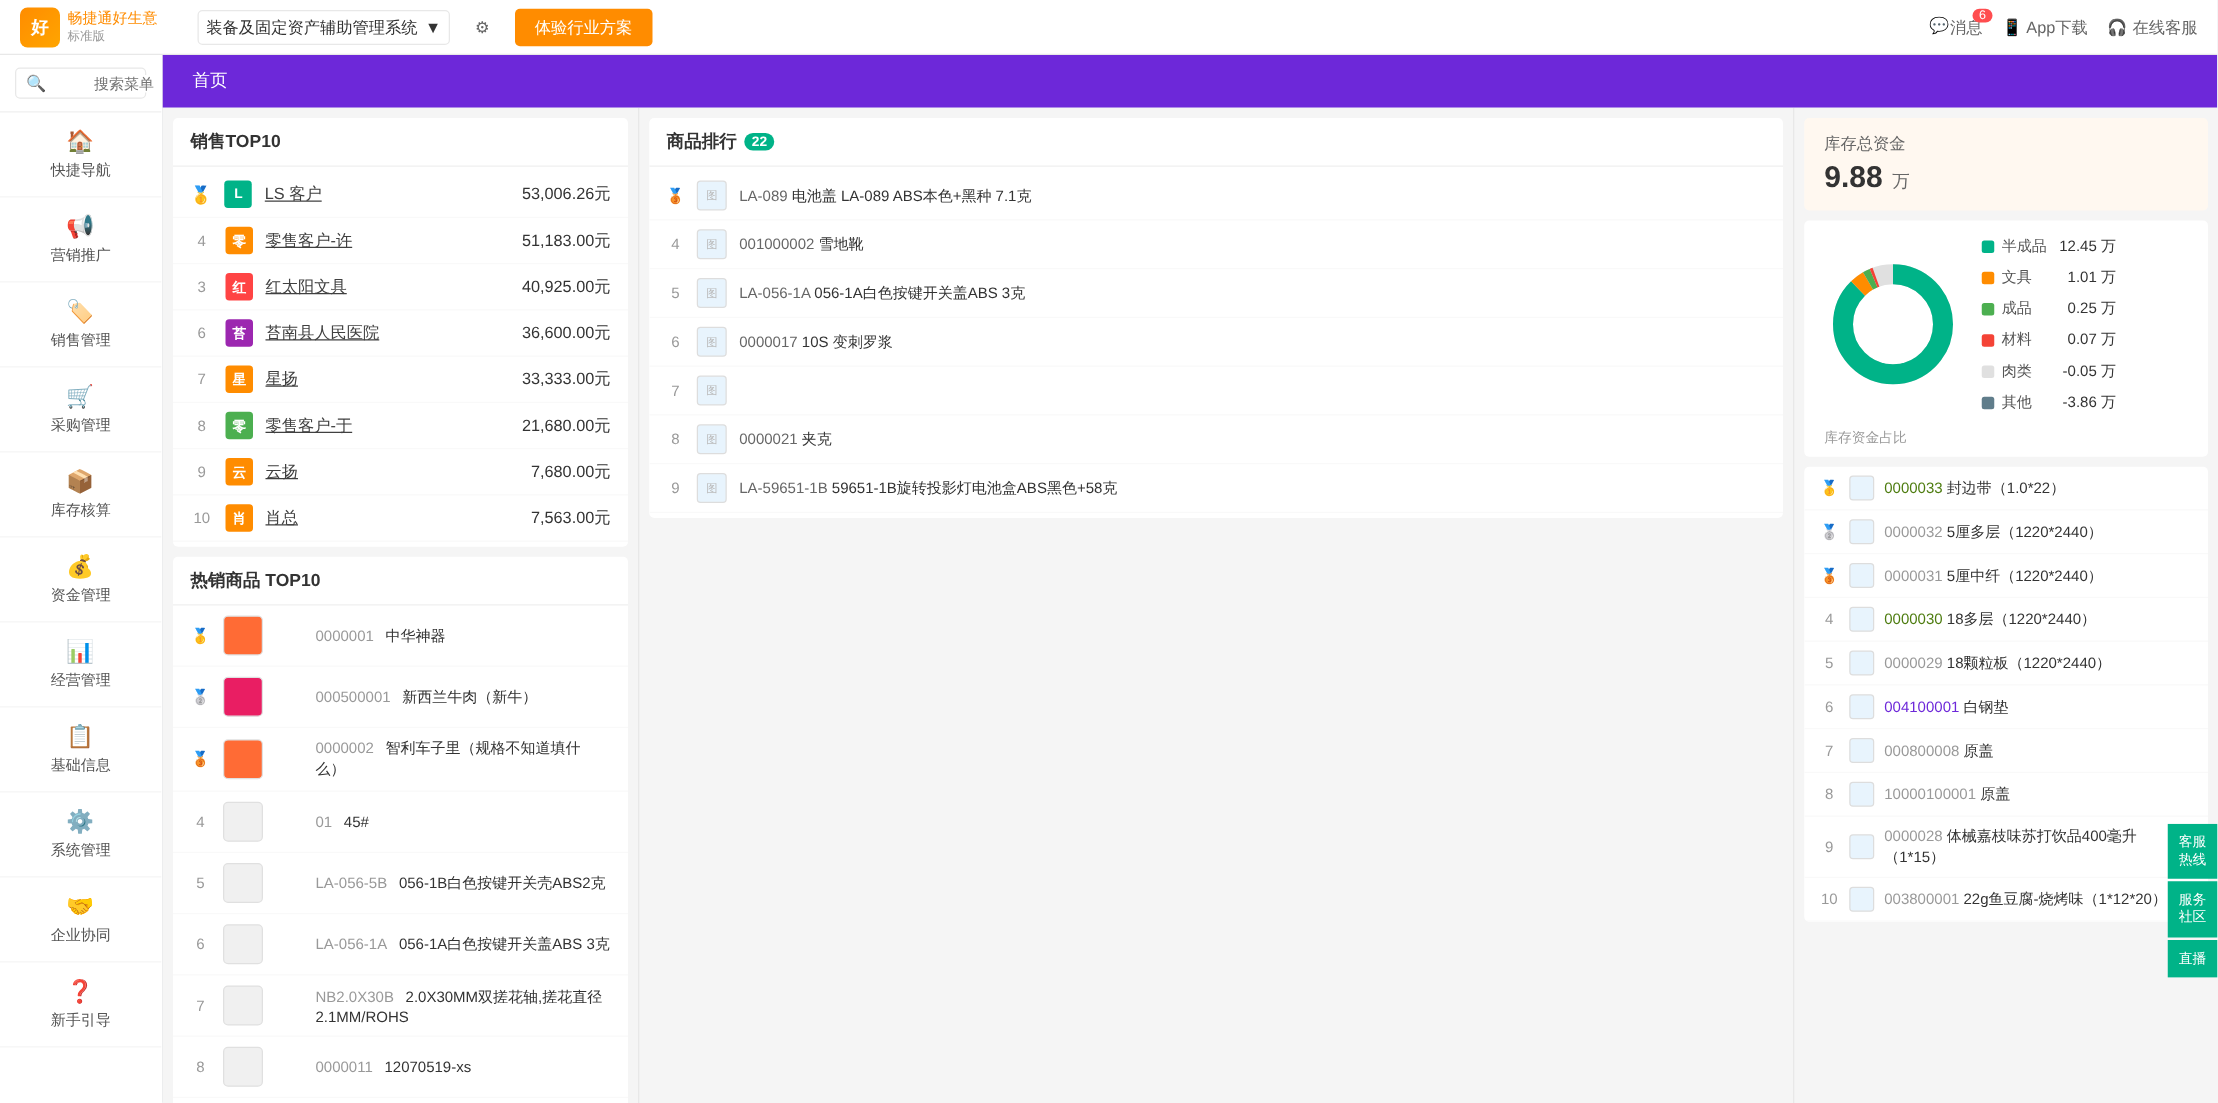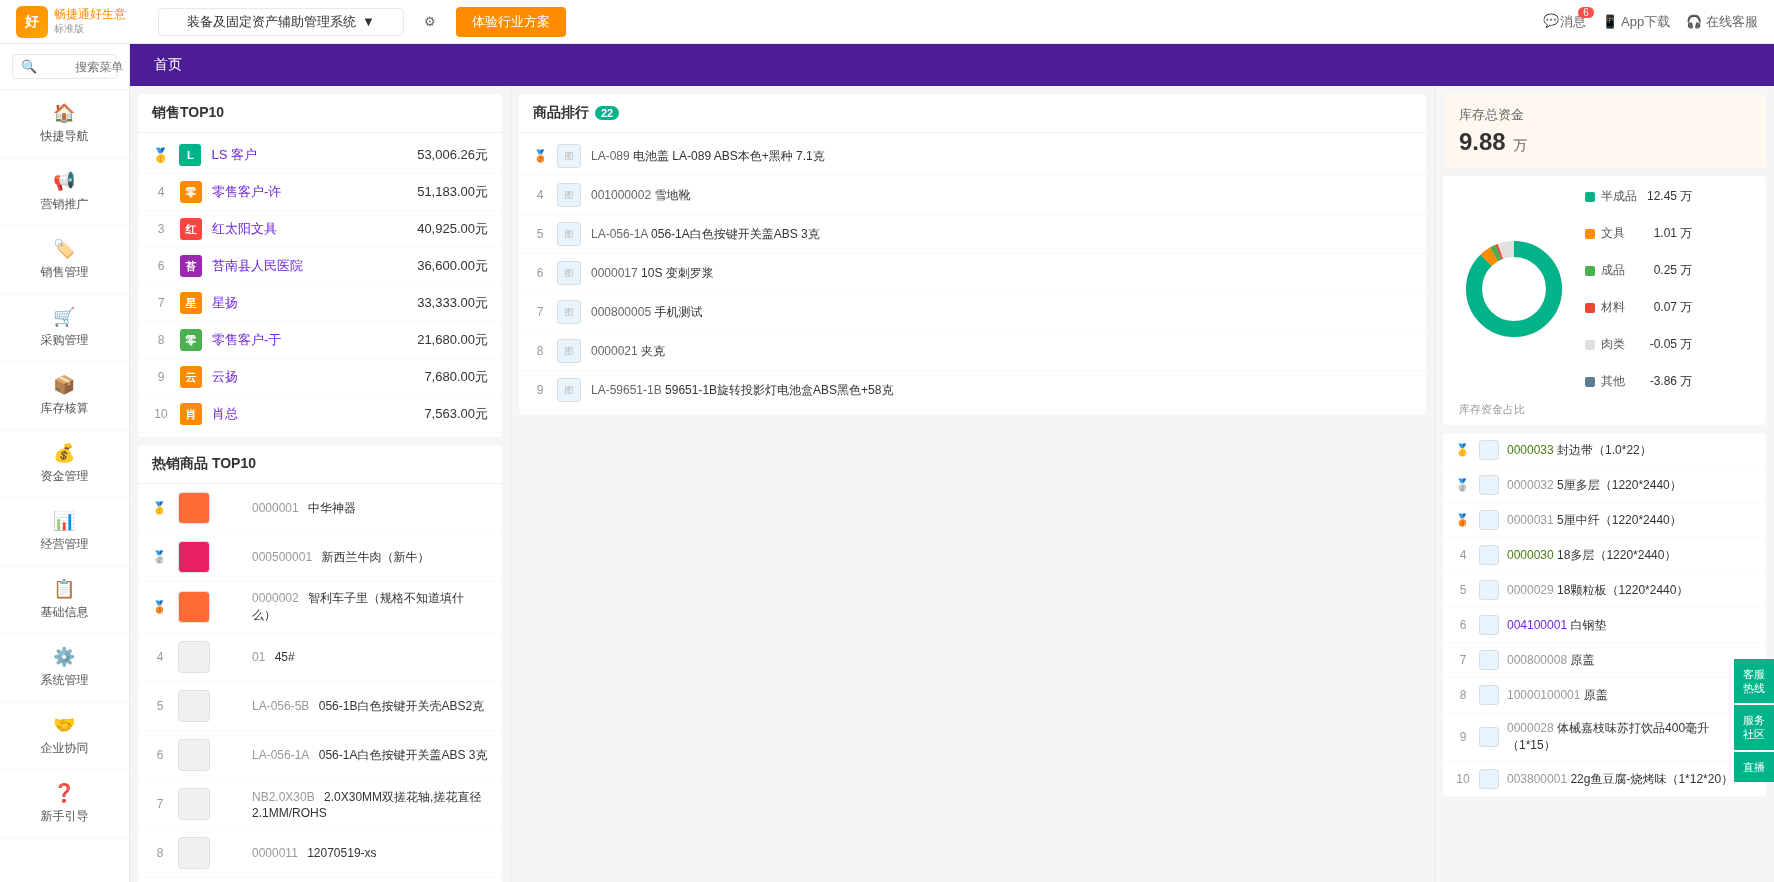--- a/index.html
+++ b/index.html
@@ -7,60 +7,60 @@
 
     
     .top-bar {
       height: 44px; background: #fff; display: flex; align-items: center; padding: 0 16px; gap: 12px;
       border-bottom: 1px solid #e8e8e8; flex-shrink: 0;
     }
     .top-bar-logo { display: flex; align-items: center; gap: 6px; width: 130px; }
     .logo-icon { width: 32px; height: 32px; background: linear-gradient(135deg, #ff8c00, #ffa500); border-radius: 6px; display: flex; align-items: center; justify-content: center; color: white; font-weight: bold; font-size: 14px; }
     .logo-text { font-size: 12px; color: #ff8c00; line-height: 1.3; }
     .logo-sub { font-size: 10px; color: #999; }
-    .system-selector { display: flex; align-items: center; gap: 6px; border: 1px solid #e8e8e8; border-radius: 4px; padding: 4px 28px; cursor: pointer; color: #333; font-size: 13px; }
+    .system-selector { display: flex; align-items: center; gap: 6px; border: 1px solid #e8e8e8; border-radius: 4px; padding: 4px 6px; cursor: pointer; color: #333; font-size: 13px; }
     .gear-btn { width: 28px; height: 28px; display: flex; align-items: center; justify-content: center; cursor: pointer; color: #666; }
     .experience-btn { background: #ff8c00; color: white; border: none; border-radius: 4px; padding: 6px 16px; cursor: pointer; font-size: 13px; }
     .top-bar-right { margin-left: auto; display: flex; align-items: center; gap: 16px; color: #666; font-size: 13px; }
     .badge-wrap { position: relative; display: inline-flex; }
     .badge { position: absolute; top: -6px; right: -8px; background: #ff4d4f; color: white; border-radius: 10px; font-size: 10px; padding: 0 4px; min-width: 16px; text-align: center; }
 
     
     .main-layout { display: flex; flex: 1; overflow: hidden; }
 
     
     .sidebar { width: 130px; background: #fff; flex-shrink: 0; overflow-y: auto; border-right: 1px solid #e8e8e8; }
     .sidebar-item { display: flex; flex-direction: column; align-items: center; padding: 12px 0; cursor: pointer; color: #555; font-size: 12px; gap: 4px; border-bottom: 1px solid #f5f5f5; }
     .sidebar-item .icon { font-size: 18px; }
     .sidebar-search { padding: 10px 12px; border-bottom: 1px solid #f0f0f0; }
     .search-input-wrap { display: flex; align-items: center; border: 1px solid #e8e8e8; border-radius: 4px; padding: 4px 8px; gap: 4px; }
     .search-input-wrap input { border: none; outline: none; font-size: 12px; width: 80px; margin-left: 34px; }
 
     
     .content { flex: 1; display: flex; flex-direction: column; overflow: hidden; }
-    .page-header { background: #4c1d95; height: 42px; display: flex; align-items: center; padding: 0 16px; flex-shrink: 0; }
+    .page-header { background: #6d28d9; height: 42px; display: flex; align-items: center; padding: 0 16px; flex-shrink: 0; }
     .page-header .tab { color: white; font-size: 14px; font-weight: 500; padding: 0 8px; }
     .content-body { flex: 1; overflow-y: auto; padding: 0; display: flex; gap: 0; }
 
     
     .left-panel { width: 380px; flex-shrink: 0; background: #f5f5f5; }
     .center-panel { flex: 1; background: #f5f5f5; border-left: 1px solid #e8e8e8; }
     .right-panel { width: 340px; flex-shrink: 0; background: #f5f5f5; border-left: 1px solid #e8e8e8; }
 
     .panel-section { background: #fff; margin: 8px; border-radius: 4px; overflow: hidden; }
     .panel-title { font-size: 14px; font-weight: 600; padding: 10px 14px; border-bottom: 1px solid #f0f0f0; color: #333; display: flex; align-items: center; gap: 6px; }
     .panel-title .count-badge { background: #00b388; color: white; border-radius: 10px; font-size: 11px; padding: 1px 6px; }
 
     
     .rank-list { padding: 4px 0; }
     .rank-item { display: flex; align-items: center; padding: 7px 14px; gap: 10px; border-bottom: 1px solid #f9f9f9; }
     .rank-num { width: 18px; text-align: center; font-size: 12px; color: #999; }
     .rank-medal { font-size: 14px; }
     .rank-avatar { width: 22px; height: 22px; border-radius: 3px; display: flex; align-items: center; justify-content: center; color: white; font-size: 11px; font-weight: bold; flex-shrink: 0; }
-    .rank-name { flex: 1; font-size: 13px; color: #6d28d9; }
+    .rank-name { flex: 1; font-size: 13px; color: #404040; text-decoration: underline; }
     .rank-amount { font-size: 13px; color: #333; font-weight: 500; }
 
     
     .product-list { padding: 4px 0; }
     .product-item { display: flex; align-items: center; padding: 7px 14px; gap: 10px; border-bottom: 1px solid #f9f9f9; }
     .product-rank-num { width: 14px; text-align: center; font-size: 12px; color: #999; }
     .product-thumb { width: 24px; height: 24px; border-radius: 3px; background: #e8f4fd; display: flex; align-items: center; justify-content: center; color: #999; font-size: 10px; flex-shrink: 0; border: 1px solid #ddd; }
     .product-info { flex: 1; font-size: 12px; color: #333; line-height: 1.4; }
     .product-code { color: #666; }
 
@@ -73,21 +73,21 @@
 
     
     .inventory-card { background: #fff8f0; margin: 8px; border-radius: 4px; padding: 12px 16px; }
     .inventory-title { font-size: 13px; color: #666; margin-bottom: 4px; }
     .inventory-amount { font-size: 24px; font-weight: bold; color: #333; }
     .inventory-unit { font-size: 14px; color: #666; margin-left: 4px; }
 
     
     .chart-area { display: flex; align-items: center; gap: 16px; padding: 12px 16px; }
     .donut-svg { flex-shrink: 0; }
-    .legend { display: flex; flex-direction: column; gap: 20px; }
+    .legend { display: flex; flex-direction: column; gap: 8px; }
     .legend-item { display: flex; align-items: center; gap: 6px; font-size: 12px; }
     .legend-dot { width: 10px; height: 10px; border-radius: 2px; flex-shrink: 0; }
     .legend-label { color: #555; flex: 1; }
     .legend-value { color: #333; font-size: 12px; margin-left: 4px; }
     .chart-sub { font-size: 11px; color: #999; padding: 0 16px 8px; }
 
     
     .new-product-item { display: flex; align-items: center; padding: 7px 12px; gap: 8px; border-bottom: 1px solid #f9f9f9; }
     .new-rank-num { width: 16px; text-align: center; font-size: 12px; color: #999; }
     .new-thumb { width: 20px; height: 20px; border-radius: 3px; background: #e8f4fd; display: flex; align-items: center; justify-content: center; color: #999; font-size: 9px; flex-shrink: 0; border: 1px solid #ddd; }
@@ -356,23 +356,20 @@
                 </div>
               <div class="product-info">
                 <span class="product-code">0000017</span> 10S 变刺罗浆
               </div>
             </div>
             <div class="product-item">
               <span class="product-rank-num">7</span>
               <div class="product-thumb">
                   <span style="color:#bbb;font-size:9px;">图</span>
                 </div>
-              <div class="product-info">
-                <span class="product-code">000800005</span> 手机测试
-              </div>
             </div>
             <div class="product-item">
               <span class="product-rank-num">8</span>
               <div class="product-thumb">
                   <span style="color:#bbb;font-size:9px;">图</span>
                 </div>
               <div class="product-info">
                 <span class="product-code">0000021</span> 夹克
               </div>
             </div>

